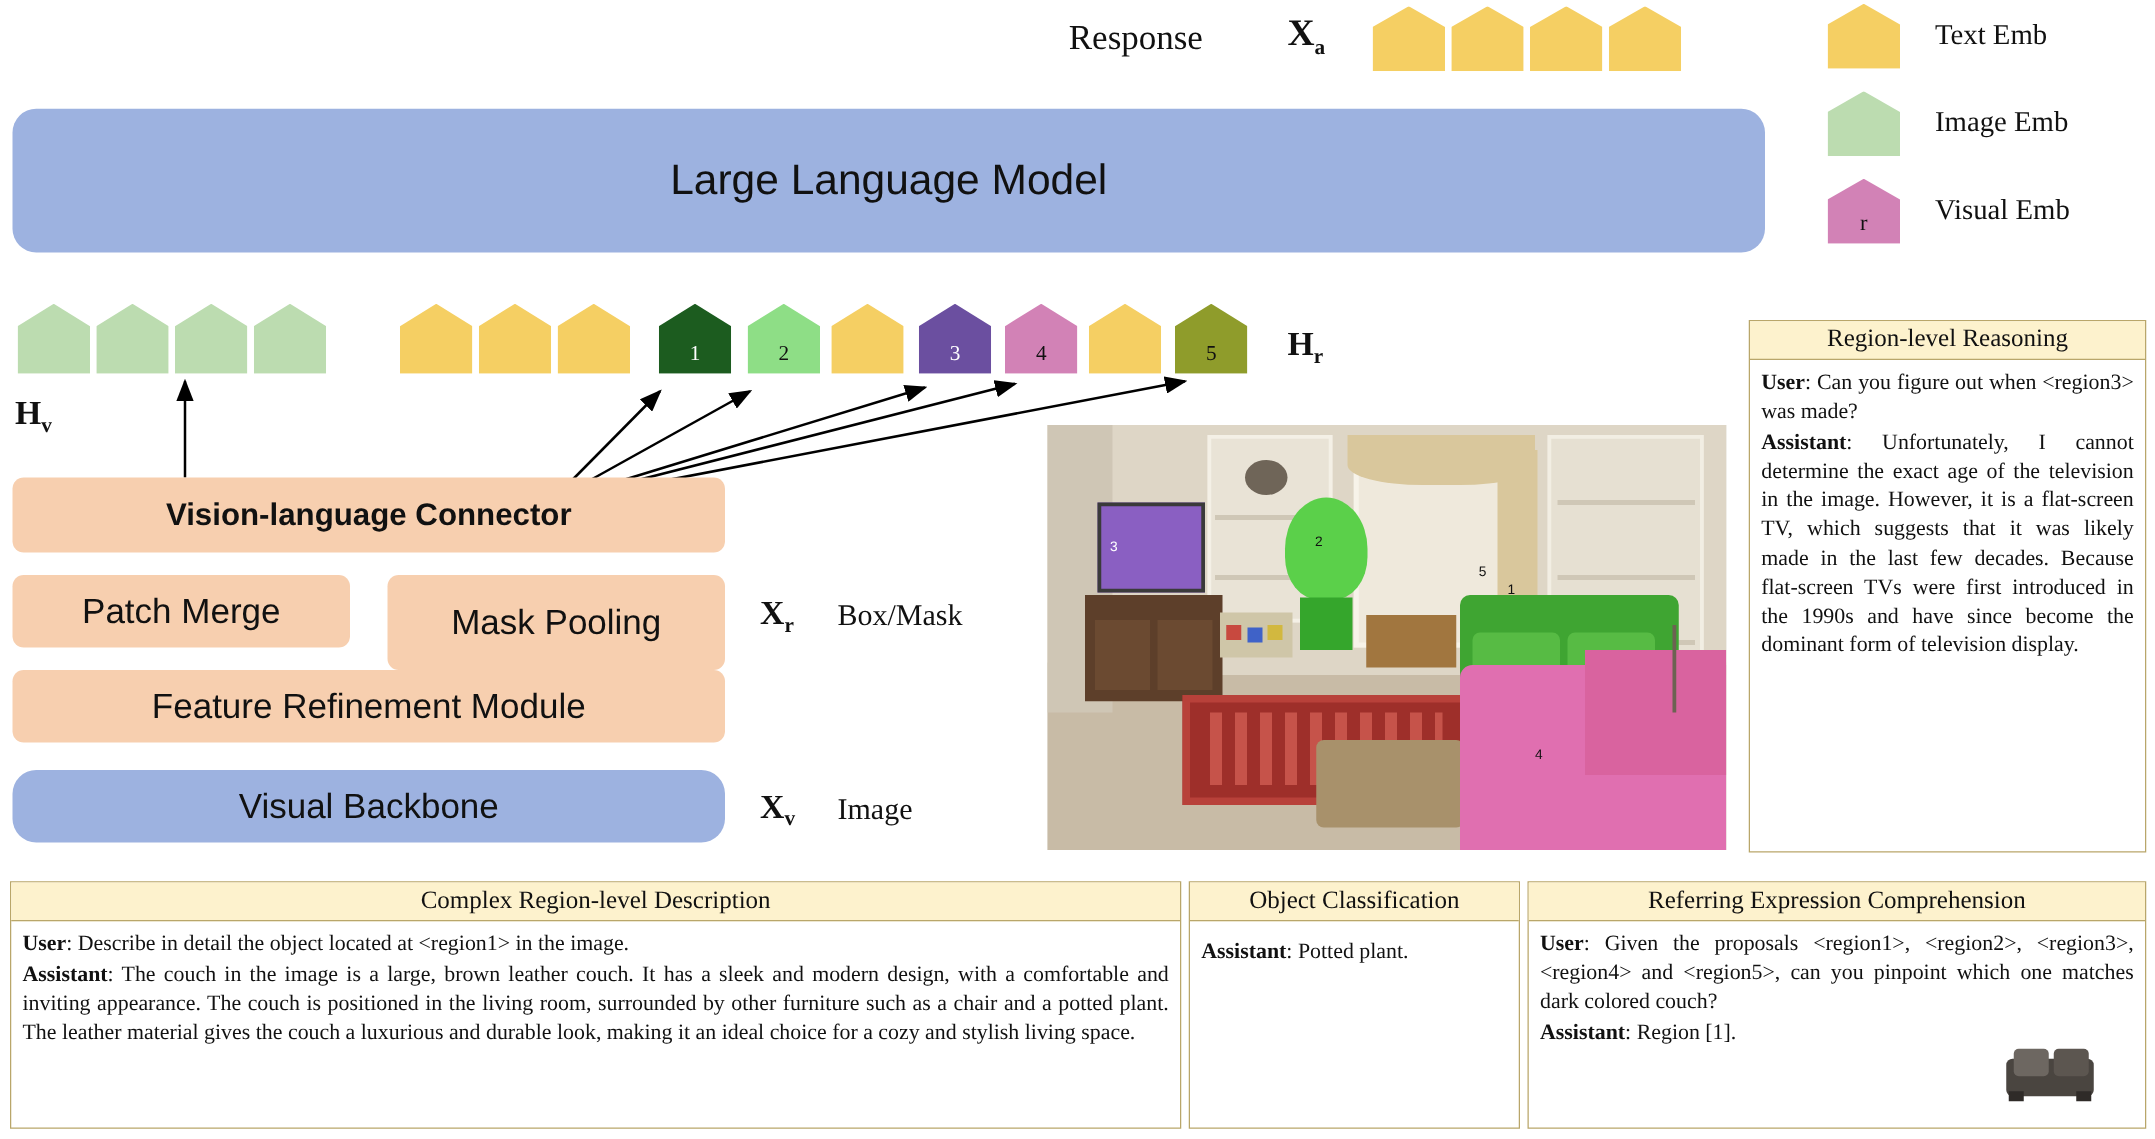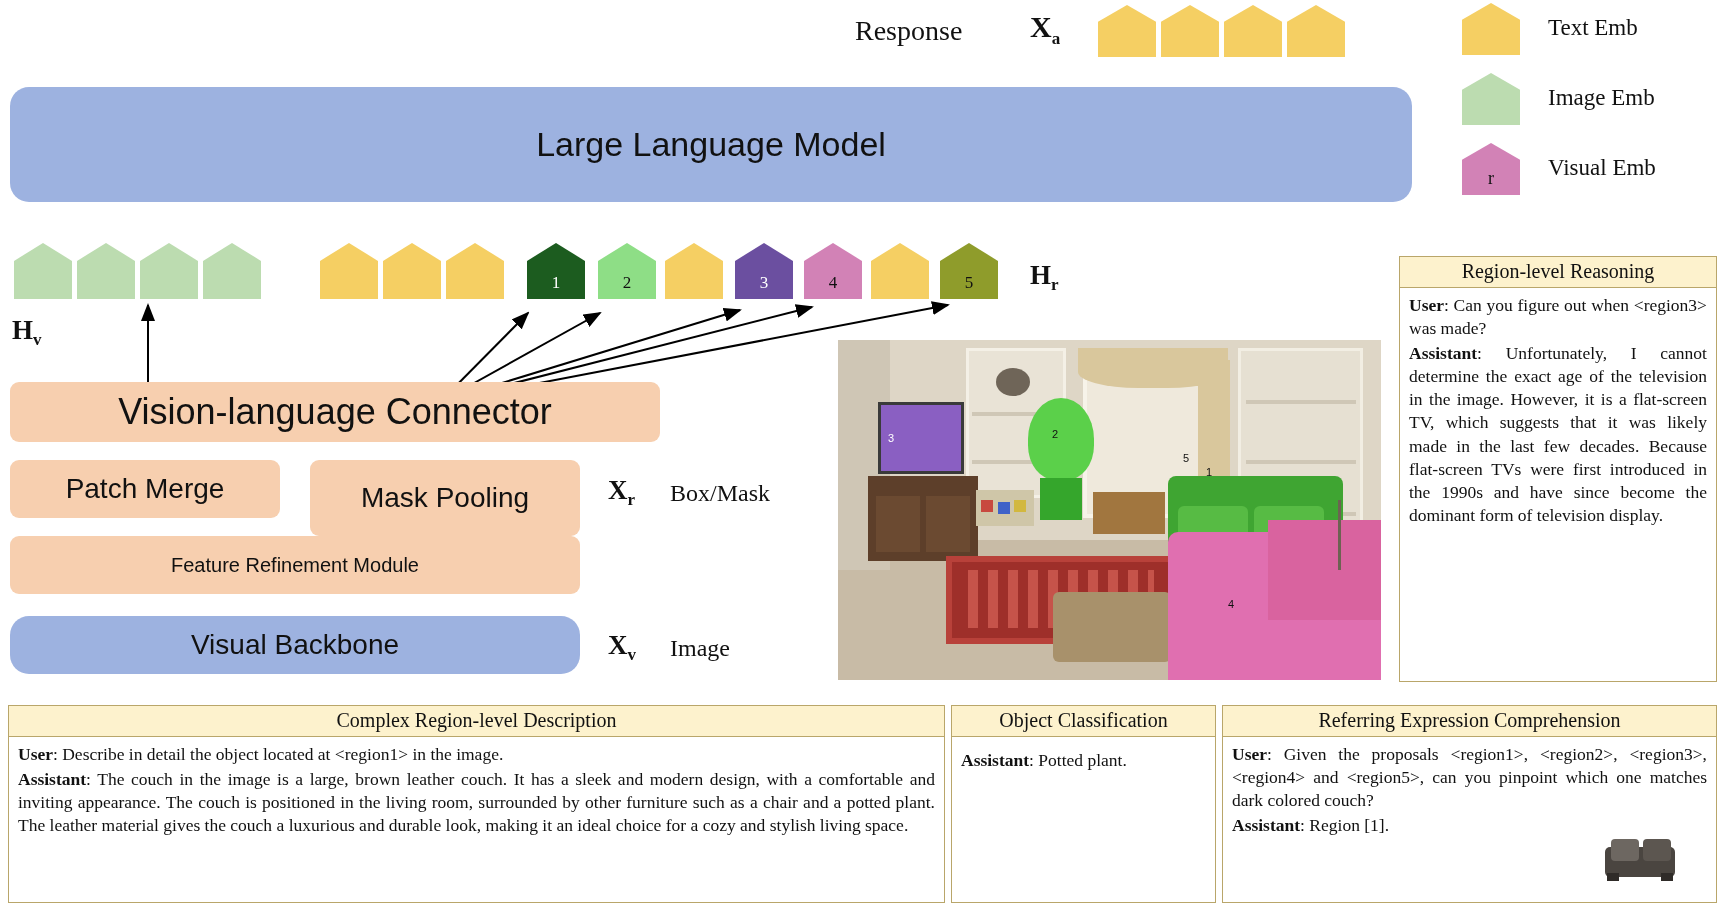--- a/index.html
+++ b/index.html
@@ -190,31 +190,31 @@
 
   <line x1="148" y1="382" x2="148" y2="305" stroke="#000" stroke-width="2" marker-end="url(#ah)"></line>
 
   <line x1="440" y1="402" x2="528" y2="313" stroke="#000" stroke-width="2" marker-end="url(#ah)"></line>
   <line x1="440" y1="402" x2="600" y2="313" stroke="#000" stroke-width="2" marker-end="url(#ah)"></line>
   <line x1="440" y1="402" x2="740" y2="310" stroke="#000" stroke-width="2" marker-end="url(#ah)"></line>
   <line x1="440" y1="402" x2="812" y2="307" stroke="#000" stroke-width="2" marker-end="url(#ah)"></line>
   <line x1="440" y1="402" x2="948" y2="305" stroke="#000" stroke-width="2" marker-end="url(#ah)"></line>
 </svg>
 
-<div class="block-orange" style="left:10px; top:382px; width:650px; height:60px; font-size:36px;">Vision-language Connector</div>
+<div class="block-orange" style="left:10px; top:382px; width:570px; height:60px; font-size:25px;font-weight:bold;">Vision-language Connector</div>
 
 <div class="block-orange" style="left:10px; top:460px; width:270px; height:58px; font-size:28px;">Patch Merge</div>
 <div class="block-orange" style="left:310px; top:460px; width:270px; height:76px; font-size:28px;">Mask Pooling</div>
 
 <div class="mathlabel" style="left:608px; top:475px;">
   <span>X</span><sub>r</sub>
 </div>
 <div class="plainlabel" style="left:670px; top:480px;">Box/Mask</div>
 
-<div class="block-orange" style="left:10px; top:536px; width:570px; height:58px; font-size:20px;text-align:center;">Feature Refinement Module</div>
+<div class="block-orange" style="left:10px; top:536px; width:570px; height:58px; font-size:28px;text-align:center;">Feature Refinement Module</div>
 
 <div class="block-blue" style="left:10px; top:616px; width:570px; height:58px; font-size:28px;">Visual Backbone</div>
 
 <div class="mathlabel" style="left:608px; top:630px;">
   <span>X</span><sub>v</sub>
 </div>
 <div class="plainlabel" style="left:670px; top:635px;">Image</div>
 
 <div class="photo" style="left:838px; top:340px; width:543px; height:340px;">
 

